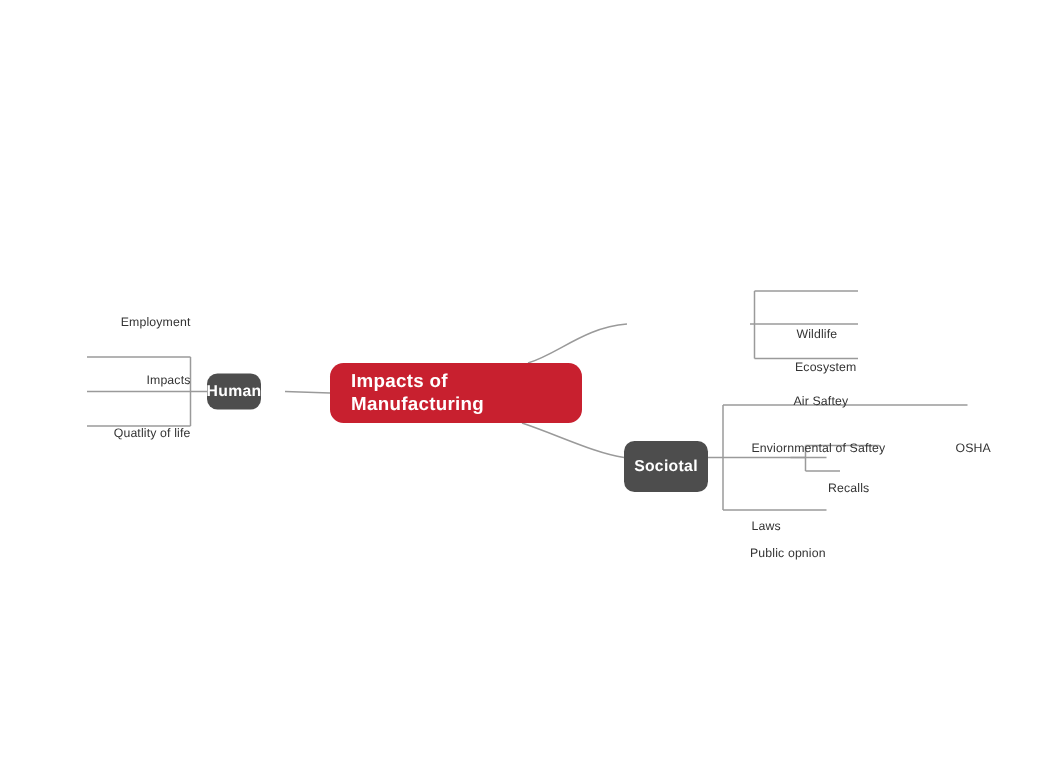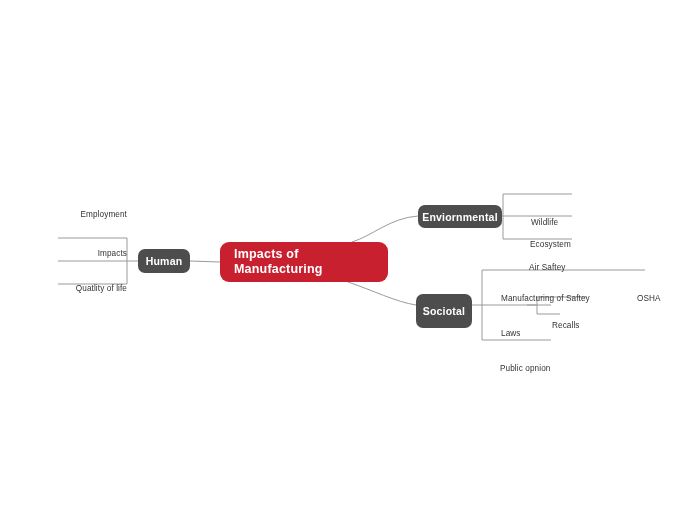--- a/index.html
+++ b/index.html
@@ -115,49 +115,46 @@
       <path d="M 537 314 L 560 314"></path>
 
     </g>
   </svg>
 
   <div class="node node-central" style="left:220px; top:242px; width:168px; height:40px;">
     <span class="two-line">Impacts of
 Manufacturing</span>
   </div>
 
-  <div class="node node-branch" style="left:138px; top:249px; width:52px; height:24px;">
+  <div class="node node-branch" style="left:138px; top:249px; width:36px; height:24px;">
     <span>Human</span>
   </div>
 
-  <div class="node node-branch" style="left:418px; top:205px; width:84px; height:23px;">
-    <span>Enviornmental</span>
-  </div>
 
   <div class="node node-branch" style="left:416px; top:294px; width:56px; height:34px;">
     <span>Sociotal</span>
   </div>
 
   <div class="leaf leaf-left" style="left:58px; top:210px; width:69px;">Employment</div>
 
   <div class="leaf leaf-left" style="left:58px; top:249px; width:69px;">Impacts</div>
 
   <div class="leaf leaf-left" style="left:55px; top:284px; width:72px;">Quatlity of life</div>
 
   <div class="leaf leaf-right" style="left:531px; top:182px;">Wildlife</div>
 
   <div class="leaf leaf-right" style="left:530px; top:204px;">Ecosystem</div>
 
   <div class="leaf leaf-right" style="left:529px; top:227px;">Air Saftey</div>
 
-  <div class="leaf leaf-right" style="left:501px; top:258px;">Manufacturing of Saftey</div>
+  <div class="leaf leaf-right" style="left:501px; top:258px;">Enviornmental of Saftey</div>
 
   <div class="leaf leaf-right" style="left:613px; top:258px;padding-left:24px;">OSHA</div>
 
-  <div class="leaf leaf-right" style="left:501px; top:293px;">Laws</div>
+  <div class="leaf leaf-right" style="left:501px; top:310px;">Laws</div>
 
   <div class="leaf leaf-right" style="left:552px; top:285px;">Recalls</div>
 
   <div class="leaf leaf-right" style="left:552px; top:303px; min-width:8px; min-height:9px;"></div>
 
   <div class="leaf leaf-right" style="left:500px; top:328px;">Public opnion</div>
 
 </div>
 
 </body></html>

